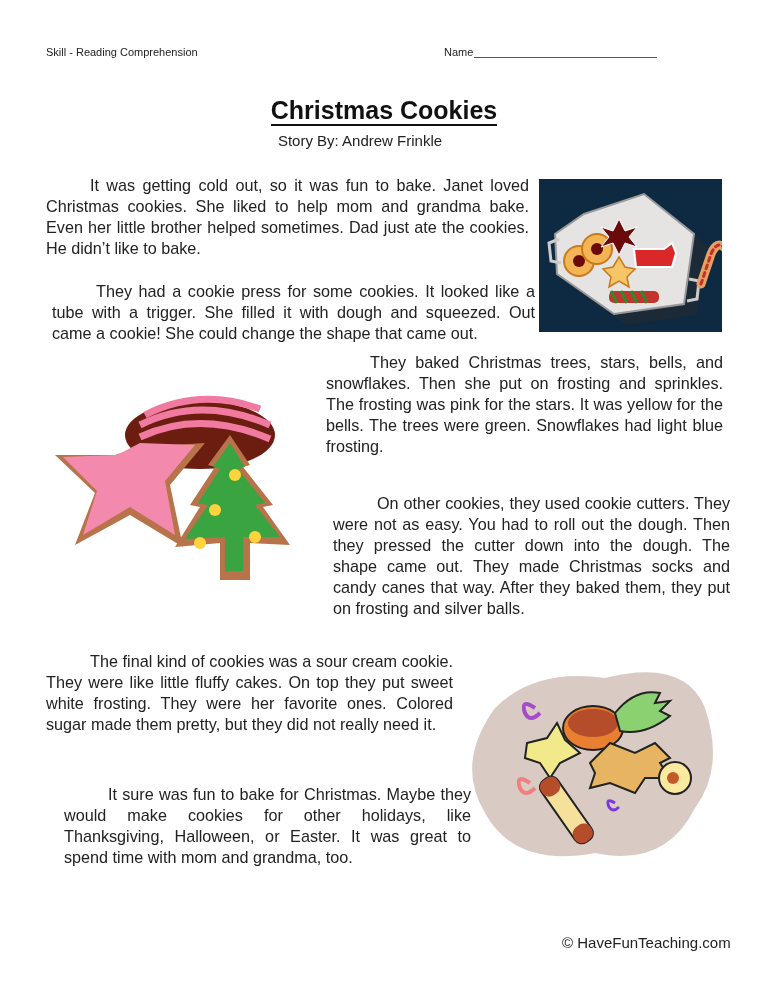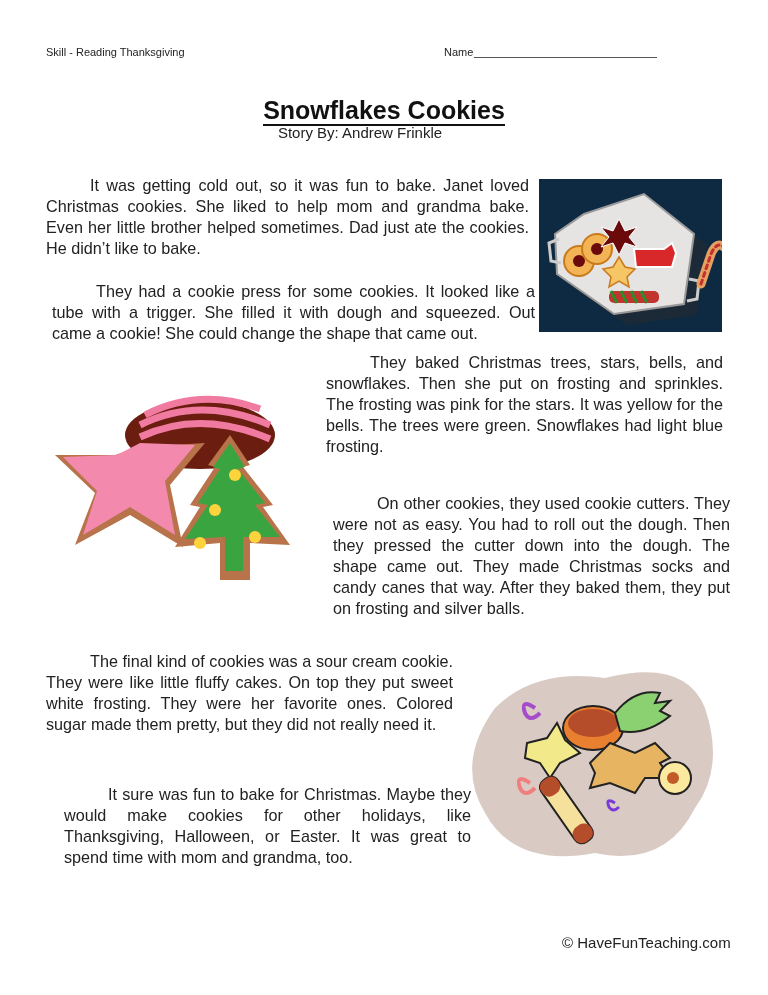--- a/index.html
+++ b/index.html
@@ -5,45 +5,45 @@
   html, body { margin:0; padding:0; background:#ffffff; }
   body { width:768px; height:995px; position:relative; overflow:hidden;
          font-family:"Liberation Sans", "DejaVu Sans", sans-serif; color:#222; }
   .hdr { position:absolute; top:46px; font-size:11px; color:#222; }
   .hdr-left { left:46px; }
   .hdr-right { left:444px; display:flex; align-items:flex-end; }
   .name-line { display:inline-block; width:183px; border-bottom:1px solid #555; height:11px; margin-left:1px; }
   .title { position:absolute; top:96px; left:0; width:768px; text-align:center;
            font-size:25px; font-weight:bold; color:#111; }
   .title span { border-bottom:2px solid #111; padding-bottom:0px; }
-  .byline { position:absolute; top:124px; left:0; width:720px; text-align:center; font-size:15px; color:#222; }
+  .byline { position:absolute; top:132px; left:0; width:720px; text-align:center; font-size:15px; color:#222; }
   .para { position:absolute; font-size:16.2px; line-height:21px; text-align:justify; color:#222; margin:0; }
   .para .ind { display:inline-block; width:44px; }
   .p1 { left:46px; top:175px; width:483px; }
   .p2 { left:52px; top:281px; width:483px; }
   .p3 { left:326px; top:352px; width:397px; }
   .p4 { left:333px; top:493px; width:397px; }
   .p5 { left:46px; top:651px; width:407px; }
   .p6 { left:64px; top:784px; width:407px; }
   .img { position:absolute; }
   .img1 { left:539px; top:179px; width:183px; height:153px; background:#0d2a42; }
   .img2 { left:45px; top:375px; width:270px; height:230px; }
   .img3 { left:465px; top:668px; width:250px; height:195px; }
   .footer { position:absolute; left:562px; top:934px; font-size:15px; color:#222;text-align:right; }
 </style>
 </head>
 <body>
 
-<div class="hdr hdr-left">Skill - Reading Thanksgiving</div>
+<div class="hdr hdr-left">Skill - Reading Comprehension</div>
 <div class="hdr hdr-right">
   <span>Name</span>
     <span class="name-line"></span>
 </div>
 
-<div class="title"><span>Snowflakes Cookies</span></div>
+<div class="title"><span>Christmas Cookies</span></div>
 <div class="byline">Story By: Andrew Frinkle</div>
 
 <p class="para p1"><span class="ind"></span><span>It was getting cold out, so it was fun to bake. Janet loved Christmas cookies. She liked to help mom and grandma bake. Even her little brother helped sometimes. Dad just ate the cookies. He didn’t like to bake.</span></p>
 <p class="para p2"><span class="ind"></span><span>They had a cookie press for some cookies. It looked like a tube with a trigger. She filled it with dough and squeezed. Out came a cookie! She could change the shape that came out.</span></p>
 <p class="para p3"><span class="ind"></span><span>They baked Christmas trees, stars, bells, and snowflakes. Then she put on frosting and sprinkles. The frosting was pink for the stars. It was yellow for the bells. The trees were green. Snowflakes had light blue frosting.</span></p>
 <p class="para p4"><span class="ind"></span><span>On other cookies, they used cookie cutters. They were not as easy. You had to roll out the dough. Then they pressed the cutter down into the dough. The shape came out. They made Christmas socks and candy canes that way. After they baked them, they put on frosting and silver balls.</span></p>
 <p class="para p5"><span class="ind"></span><span>The final kind of cookies was a sour cream cookie. They were like little fluffy cakes. On top they put sweet white frosting. They were her favorite ones. Colored sugar made them pretty, but they did not really need it.</span></p>
 <p class="para p6"><span class="ind"></span><span>It sure was fun to bake for Christmas. Maybe they would make cookies for other holidays, like Thanksgiving, Halloween, or Easter. It was great to spend time with mom and grandma, too.</span></p>
 
 <div class="img img1">

